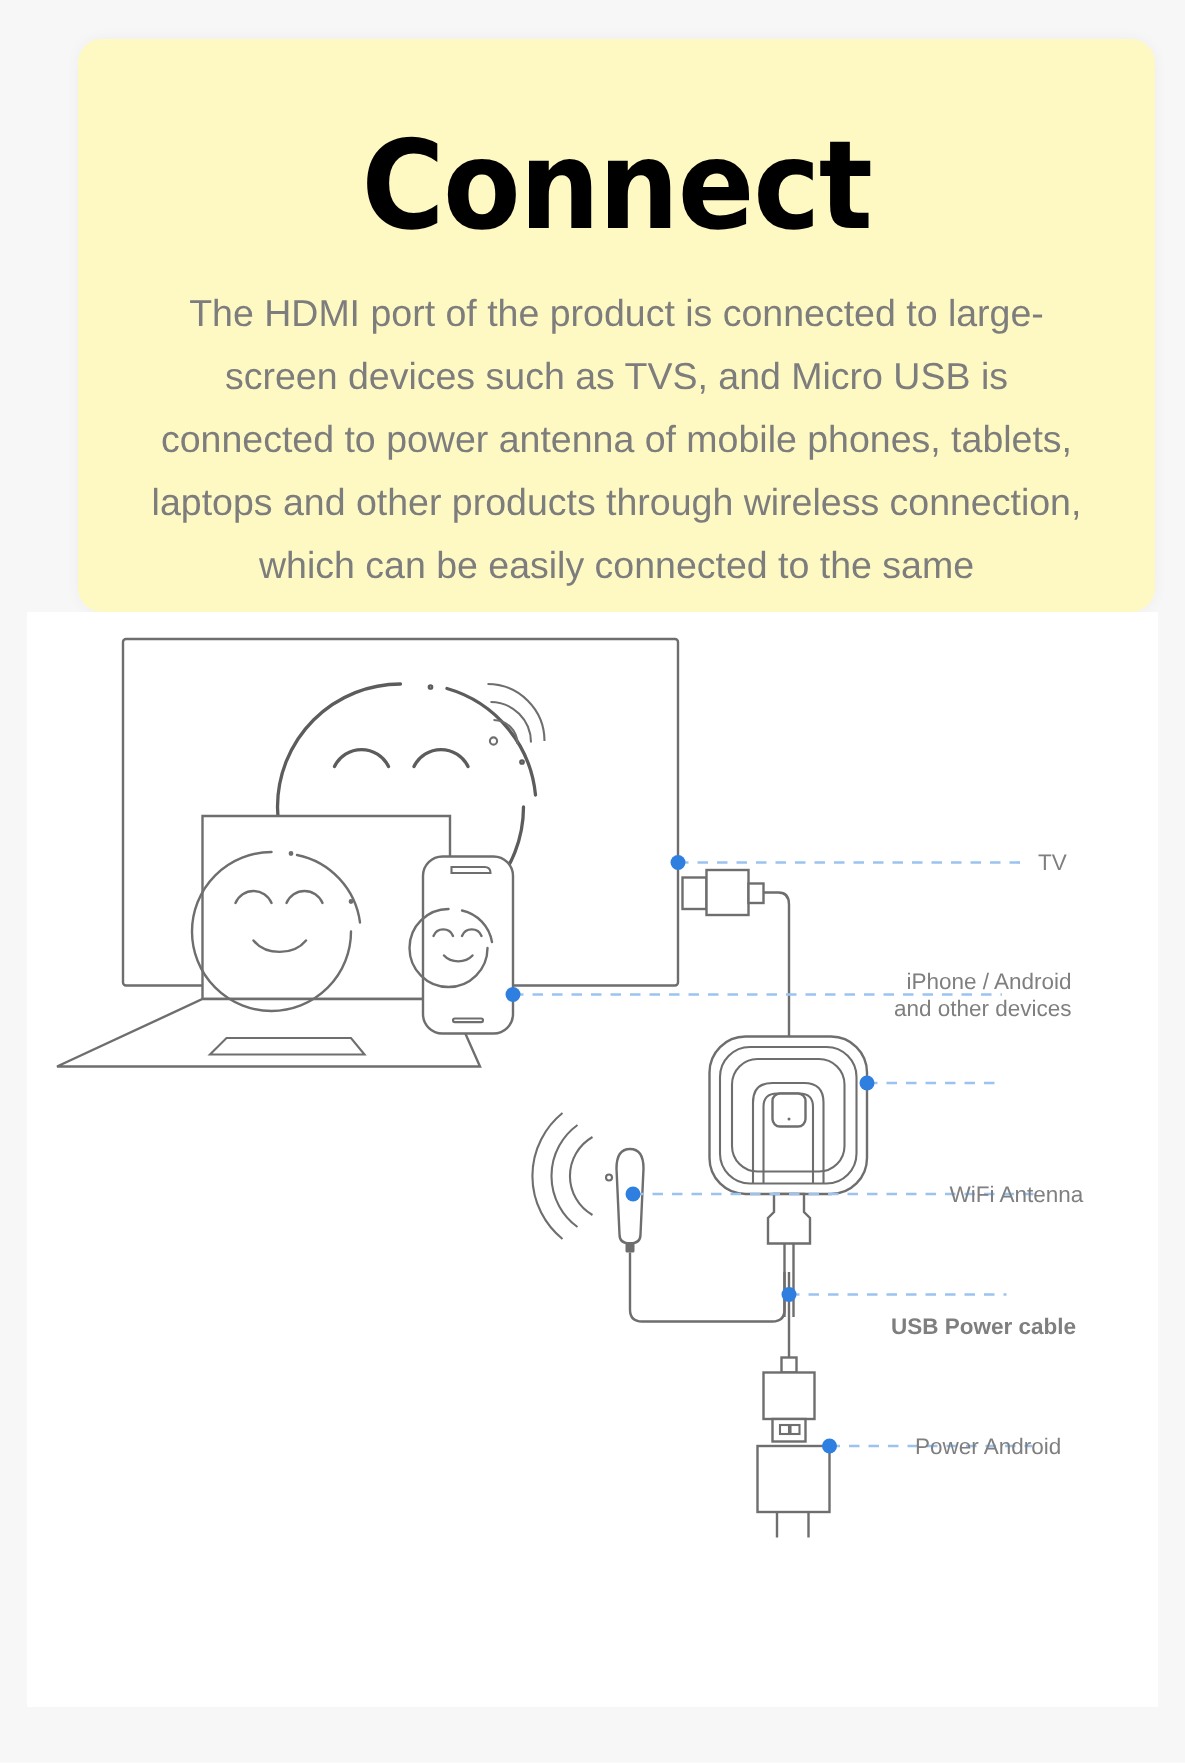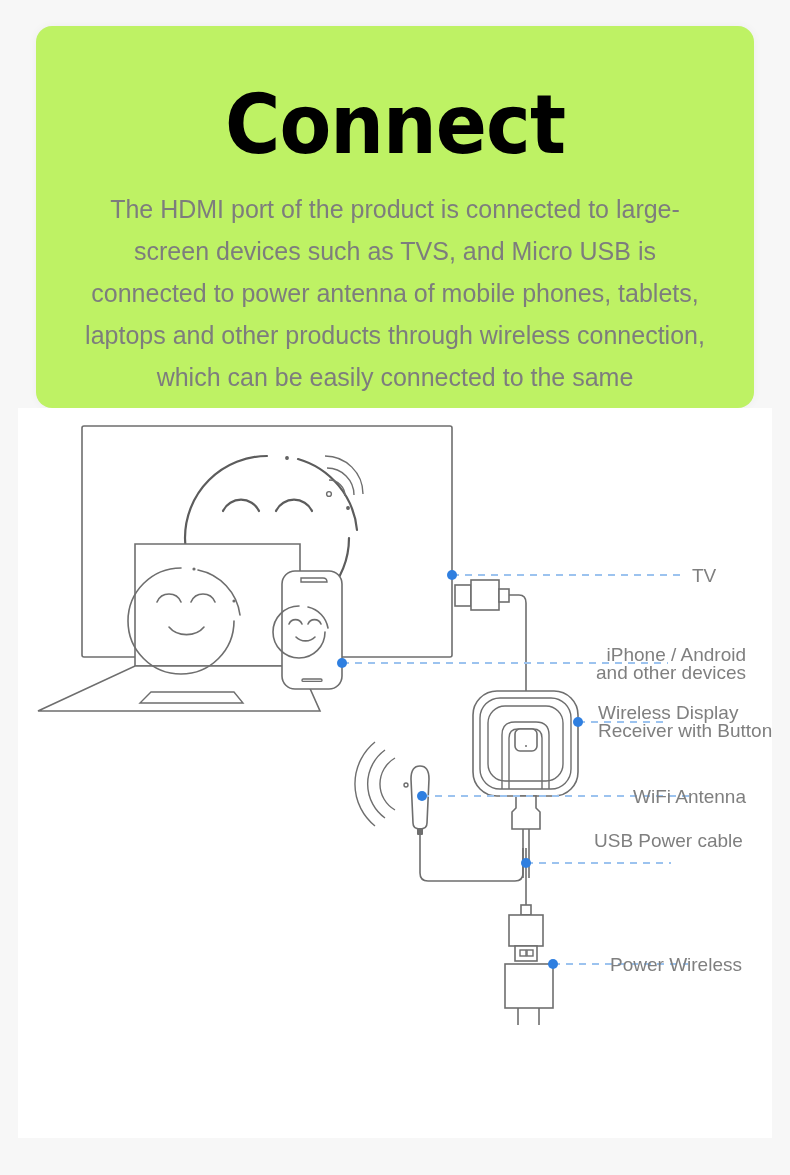--- a/index.html
+++ b/index.html
@@ -6,22 +6,22 @@
   body{
     width:790px;height:1175px;
     background:#f7f7f7;
     font-family:"Liberation Sans", sans-serif;
     overflow:hidden;position:relative;
   }
   .page{position:absolute;inset:0;}
 
   
   .card-top{
-    position:absolute;left:36px;top:26px;width:718px;height:382px;
-    background:#bef264;border-radius:16px;
+    position:absolute;left:52px;top:26px;width:718px;height:382px;
+    background:#fef9c3;border-radius:16px;
     box-shadow:0 0 10px rgba(0,0,0,0.045);
     overflow:hidden;
   }
   .title{
     position:absolute;left:0;right:0;top:58px;
     text-align:center;
     font-family:"DejaVu Sans", sans-serif;
     font-weight:bold;
     font-size:82px;
     line-height:82px;
@@ -43,21 +43,21 @@
     position:absolute;left:18px;top:408px;width:754px;height:730px;
     background:#ffffff;
     overflow:hidden;
   }
   .diagram{position:absolute;left:0;top:0;width:754px;height:730px;}
 
   
   .lbl{
     position:absolute;
     font-family:"Liberation Sans", sans-serif;
-    font-size:19px;
+    font-size:15px;
     line-height:18px;
     color:#7f7f7f;
     white-space:pre;
   }
 </style>
 </head>
 <body>
 
 <div class="page">
 
@@ -221,26 +221,24 @@
       </g>
 
       <g>
         <path class="dash" d="M324 255 L650 255"></path>
         <circle class="dot" cx="324" cy="255" r="5"></circle>
       </g>
     </svg>
 
     <div class="lbl" style="left:674px;top:159px;">TV</div>
 
-    <div class="lbl" style="left:580px;top:296px;">Wireless Display
-Receiver with Button</div>
 
     <div class="lbl" style="left:615px;top:380px;">WiFi Antenna</div>
 
-    <div class="lbl" style="left:576px;top:424px;">USB Power cable</div>
-
-    <div class="lbl" style="left:592px;top:548px;">Power Wireless</div>
+    <div class="lbl" style="left:576px;top:468px;font-weight:bold;">USB Power cable</div>
+
+    <div class="lbl" style="left:592px;top:548px;">Power Android</div>
 
     <div class="lbl" style="left:578px;top:238px;text-align:right;">iPhone / Android
 and other devices</div>
 
   </div>
 </div>
 
 </body></html>

